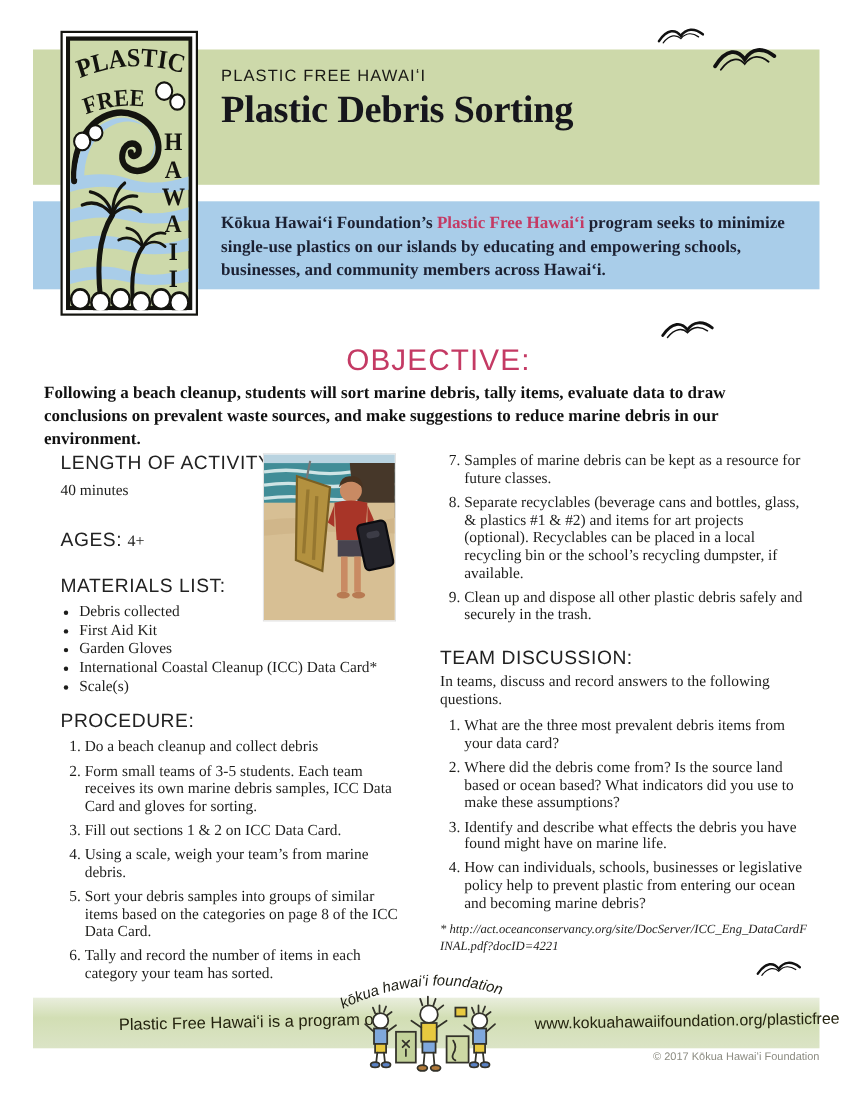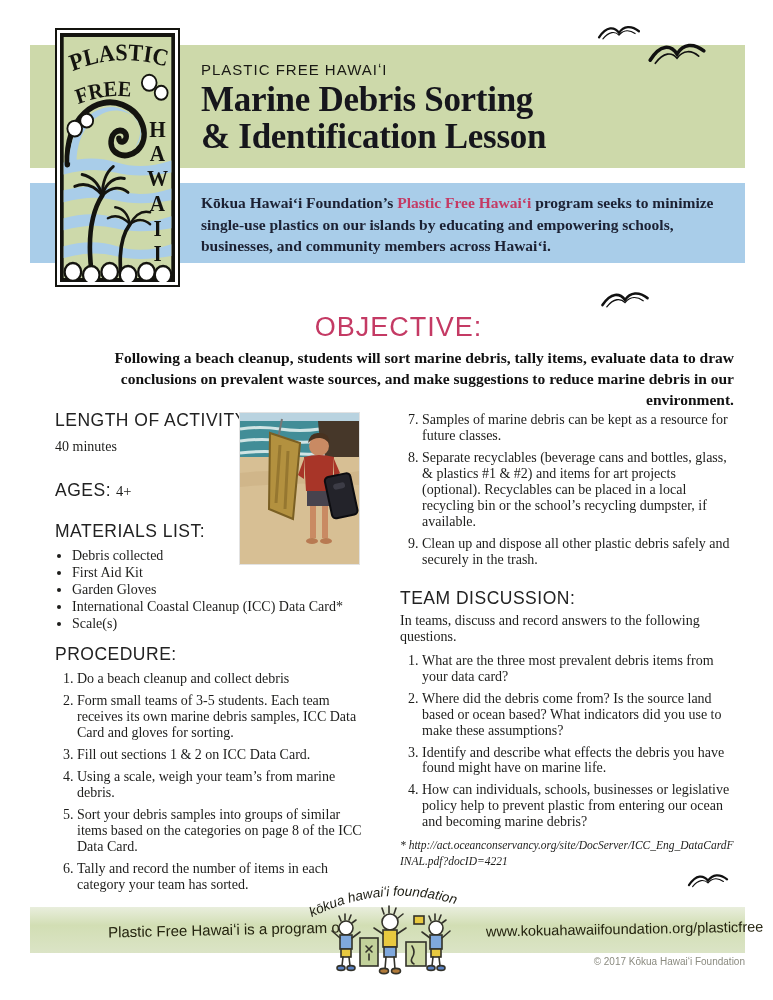--- a/index.html
+++ b/index.html
@@ -33,21 +33,21 @@
     font-weight:bold; font-size:15.5px; line-height:1.4; color:#1c2133;
   }
   .banner-text .hl { color:#c43a64; }
 
   
   .objective-h {
     position:absolute; top:312px; left:12px; width:100%; text-align:center;
     font-family:"Liberation Sans", sans-serif; font-size:27px; letter-spacing:1px; color:#c43a64;
   }
   .objective-p {
-    position:absolute; top:348px; left:40px; width:694px; text-align:right;
+    position:absolute; top:348px; left:40px; width:694px; text-align:left;
     font-weight:bold; font-size:15.5px; line-height:1.35; color:#111;
   }
 
   
   .col-left  { position:absolute; left:55px;  top:410px; width:313px; }
   .col-right { position:absolute; left:400px; top:408px; width:334px; }
 
   .sec-h {
     font-family:"Liberation Sans", sans-serif; font-weight:normal; font-size:17.5px;
     letter-spacing:0.5px; color:#222; margin:0; line-height:1.15;
@@ -197,22 +197,21 @@
         <circle cx="74" cy="243" r="9"></circle>
           <circle cx="94" cy="240" r="9"></circle>
           <circle cx="112" cy="243" r="9"></circle>
       </g>
     </svg>
   </div>
 
   <div class="header-text">
     <div class="eyebrow">PLASTIC FREE HAWAIʻI</div>
     <div class="doc-title">
-      <div>Marine Debris Sorting</div>
-      <div>&amp; Identification Lesson</div>
+      <div>Plastic Debris Sorting</div>
     </div>
   </div>
 
   <div class="banner-text"><span>Kōkua Hawaiʻi Foundation’s </span><span class="hl">Plastic Free Hawaiʻi</span><span> program seeks to minimize single-use plastics on our islands by educating and empowering schools, businesses, and community members across Hawaiʻi.</span></div>
 
   <div class="objective-h">OBJECTIVE:</div>
   <div class="objective-p">Following a beach cleanup, students will sort marine debris, tally items, evaluate data to draw conclusions on prevalent waste sources, and make suggestions to reduce marine debris in our environment.</div>
 
   <div class="col-left">
     <h3 class="sec-h">LENGTH OF ACTIVITY:</h3>

